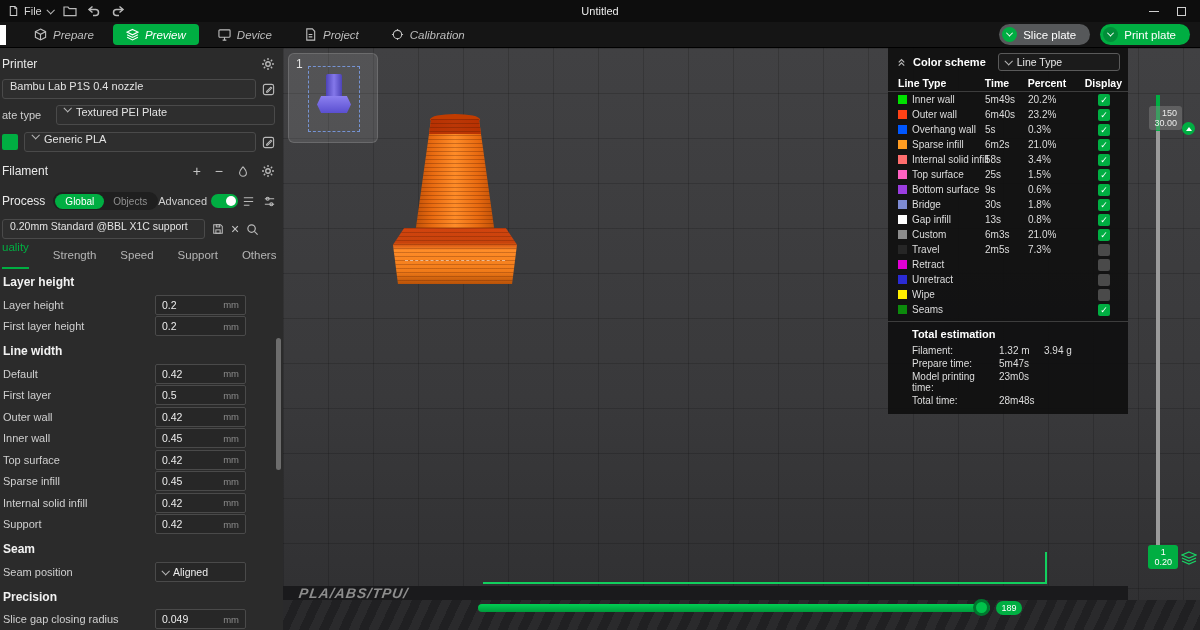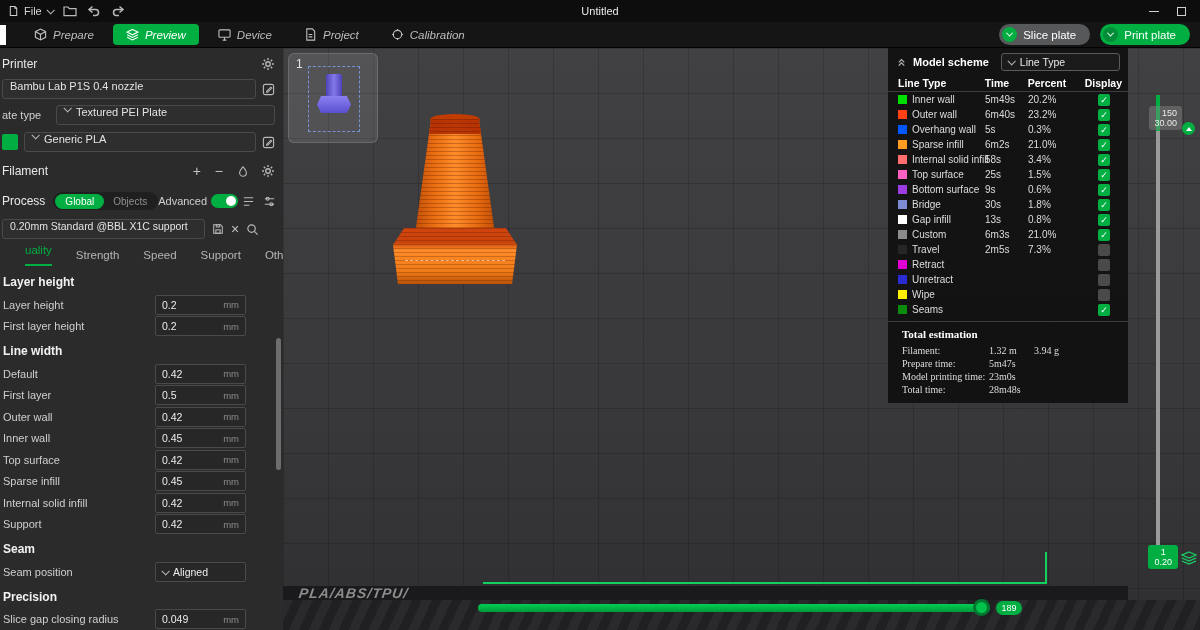--- a/index.html
+++ b/index.html
@@ -47,21 +47,21 @@
   .icn { display:flex; align-items:center; justify-content:center; color:#b9b9b9; }
   .icn svg { stroke:#b9b9b9; }
   .txt-icn { font-size:14px; color:#c4c4c4; line-height:1; }
   .swatch-green { width:16px; height:16px; background:#00AE42; border-radius:2px; flex:none; }
   .pillwrap { display:flex; align-items:center; background:#1f1f1f; border-radius:10px; margin-left:8px; height:18px; padding:0 2px; }
   .pill-on { background:#00AE42; color:#fff; font-size:10px; border-radius:8px; padding:2px 10px; }
   .pill-off { color:#8f8f8f; font-size:10px; padding:2px 9px; }
   .toggle { width:27px; height:14px; border-radius:7px; background:#00AE42; position:relative; margin:0 4px; flex:none; }
   .toggle::after { content:""; position:absolute; right:2px; top:2px; width:10px; height:10px; border-radius:50%; background:#fff; }
   .ptabs { display:flex; align-items:center; gap:24px; padding-left:2px; height:26px; font-size:11.5px; color:#b5b5b5; }
-  .ptab.active { color:#00AE42; border-bottom:2px solid #00AE42; padding-bottom:8px;margin-left:23px; }
+  .ptab.active { color:#00AE42; border-bottom:2px solid #00AE42; padding-bottom:14px; }
   .p-section { height:26px; display:flex; align-items:flex-end; padding:0 0 5px 3px; font-weight:bold; font-size:12px; color:#f2f2f2; }
   .p-row { height:21.5px; display:flex; align-items:center; position:relative; padding-left:3px; font-size:11px; color:#cfcfcf; }
   .inp { position:absolute; left:155px; width:91px; height:20px; border:1px solid #4a4a4a; border-radius:2px; background:#272727; display:flex; align-items:center; padding:0 6px; gap:5px; }
   .inp .val { font-size:10.5px; color:#ececec; flex:1; }
   .inp .unit { font-size:9.5px; color:#8b8b8b; }
   .sbar { position:absolute; right:2px; top:290px; width:5px; height:132px; background:#6d6d6d; border-radius:2.5px; }
 
   
   .grid { position:absolute; inset:0;
     background-image:
@@ -106,21 +106,21 @@
   .lg-title { font-weight:bold; font-size:11px; color:#fff; white-space:nowrap; }
   .lg-combo { height:18px; flex:1; margin-left:6px; background:#1b1b1b; border:1px solid #5a5a5a; border-radius:3px; display:flex; align-items:center; gap:6px; padding:0 6px; font-size:10.5px; color:#e8e8e8; }
   .lg-cols { display:flex; align-items:center; height:17px; padding:0 6px 0 10px; font-weight:bold; color:#fff; font-size:10.5px; border-bottom:1px solid #3d3d3d; }
   .h-name { width:87px; } .h-time { width:43px; } .h-pct { width:57px; }
   .lg-row { display:flex; align-items:center; height:15px; padding:0 6px 0 10px; white-space:nowrap; }
   .sw { width:9px; height:9px; margin-right:5px; flex:none; }
   .nm { width:73px; overflow:visible; }
   .tm { width:43px; } .pc { width:42px; }
   .ck { width:12px; height:12px; margin-left:28px; border-radius:2px; background:#4a4a4a; display:flex; align-items:center; justify-content:center; font-size:9px; color:#fff; flex:none; }
   .ck.on { background:#00AE42; }
-  .lg-est { border-top:1px solid #3d3d3d; margin-top:4px; padding:3px 4px 7px;font-family:Liberation Serif, serif; }
+  .lg-est { border-top:1px solid #3d3d3d; margin-top:4px; padding:3px 14px 7px; }
   .est-title { font-weight:bold; color:#fff; font-size:11px; padding:3px 10px 4px; }
   .est-row { display:flex; padding:1px 10px; font-size:10px; }
   .est-label { width:87px; } .est-v1 { width:45px; }
 
   
   .hs-track { position:absolute; left:195px; top:556px; width:512px; height:8px; border-radius:4px;
     background:linear-gradient(180deg,#00cf52,#009a3c); }
   .hs-handle { position:absolute; left:690px; top:551px; width:17px; height:17px; border-radius:50%; background:#00c24a; border:3px solid #00762e; }
   .hs-badge { position:absolute; left:713px; top:553px; min-width:26px; height:14px; border-radius:7px; background:#00AE42; color:#fff; font-size:9px; display:flex; align-items:center; justify-content:center; padding:0 5px; }
 
@@ -458,21 +458,21 @@
         <div class="mini-head"></div>
       </div>
 
       <div class="legend">
         <div class="lg-head">
           <span class="icn">
             <svg width="11" height="11" viewBox="0 0 12 12" fill="none" stroke="#cfcfcf" stroke-width="1.3">
                 <path d="M3 7l3-3 3 3M3 10.5l3-3 3 3"></path>
               </svg>
           </span>
-          <span class="lg-title">Model scheme</span>
+          <span class="lg-title">Color scheme</span>
           <div class="lg-combo">
             <i class="chev"></i>
             <span>Line Type</span>
           </div>
         </div>
         <div class="lg-cols">
           <span class="h-name">Line Type</span>
           <span class="h-time">Time</span>
           <span class="h-pct">Percent</span>
           <span>Display</span>

